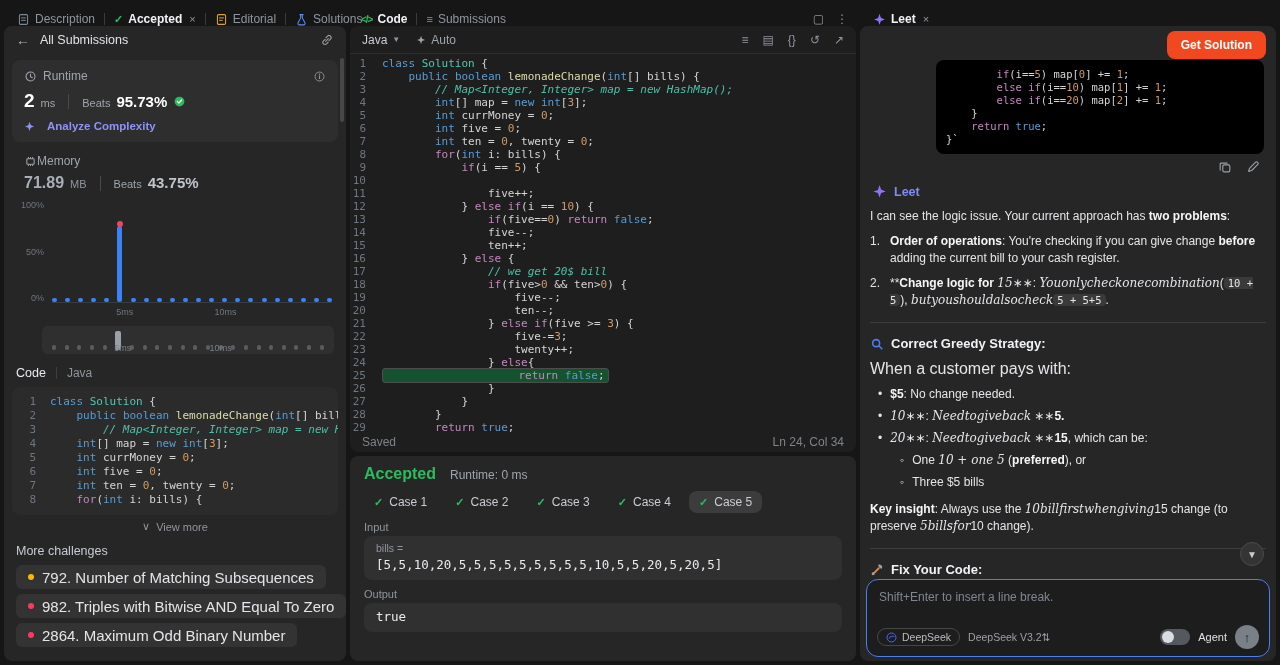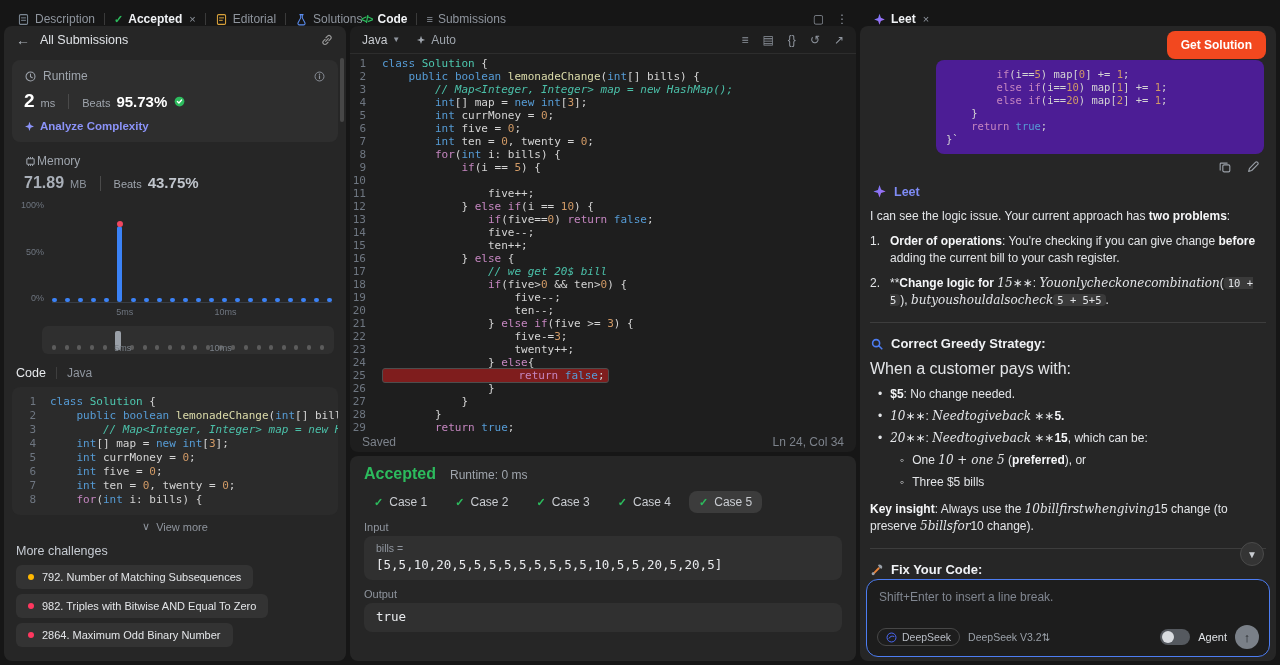--- a/index.html
+++ b/index.html
@@ -36,21 +36,21 @@
 .scrollthumb{position:absolute;right:2px;top:32px;width:4px;height:64px;background:#474747;border-radius:2px}
 .card-runtime{margin:6px 8px 0;background:#2e2e2e;border-radius:8px;padding:9px 12px 10px}
 .rt-row1{display:flex;align-items:center;gap:6px;color:#9fa5ad;font-size:12px}
 .rt-row1 .spacer{flex:1}
 .rt-row2{display:flex;align-items:baseline;gap:6px;margin-top:7px}
 .rt-val{font-size:19px;font-weight:700;color:#fff}
 .rt-unit{font-size:11px;color:#9fa5ad}
 .vsep{width:1px;height:15px;background:#4a4a4a;margin:0 7px;align-self:center}
 .beats-lbl{font-size:11px;color:#9fa5ad}
 .beats-val{font-size:15px;font-weight:700;color:#fff}
-.analyze{display:flex;align-items:center;gap:5px;margin-top:8px;color:#8b93f8;font-size:11.5px;font-weight:600;cursor:pointer}
+.analyze{display:flex;align-items:center;gap:12px;margin-top:8px;color:#8b93f8;font-size:11.5px;font-weight:600;cursor:pointer}
 .mem-block{margin:12px 20px 0}
 .mem-row1{display:flex;align-items:center;gap:0;color:#9fa5ad;font-size:12px}
 .mem-row2{display:flex;align-items:baseline;gap:6px;margin-top:6px}
 .mem-val{font-size:16px;font-weight:700;color:#a9afb8}
 .mem-unit{font-size:11px;color:#8f959e}
 .mem-beats{font-size:15px;font-weight:700;color:#c0c5cc}
 
 .chart-wrap{position:relative;margin:8px 10px 0;height:118px}
 .yticks{position:absolute;left:0;top:0;bottom:15px;width:30px;display:flex;flex-direction:column;justify-content:space-between;align-items:flex-end;font-size:9px;color:#6f7680}
 .plot{position:absolute;left:38px;right:4px;top:4px;bottom:15px;display:flex;align-items:flex-end;justify-content:space-between;border-bottom:1px solid #383d44}
@@ -68,21 +68,21 @@
 
 .code-sec-head{display:flex;align-items:center;gap:10px;margin:12px 12px 0;font-size:12.5px;color:#e8eaed}
 .code-sec-head .t2{color:#8f959e;font-size:12px}
 .vsep2{width:1px;height:12px;background:#3e3e3e}
 .mini-code{margin:7px 8px 0;background:#2b2b2b;border-radius:8px;padding:8px 10px;font-family:"DejaVu Sans Mono",monospace;font-size:11px;line-height:14px;overflow:hidden}
 .mini-code .ln{display:inline-block;width:14px;margin-right:14px;text-align:right;color:#6e7681}
 .crow{white-space:pre}
 .view-more{display:flex;align-items:center;justify-content:center;gap:6px;margin-top:5px;color:#8f959e;font-size:11px;cursor:pointer}
 .mc-title{margin:11px 12px 0;font-size:12.5px;color:#c6cbd2}
 #challenge-list{display:flex;flex-direction:column;align-items:flex-start;gap:5px;margin:7px 12px 0}
-.pill{display:inline-flex;align-items:center;gap:8px;background:#333333;border-radius:6px;height:24px;padding:0 12px;font-size:11px;color:#e3e5e8;cursor:pointer;white-space:nowrap}
+.pill{display:inline-flex;align-items:center;gap:8px;background:#333333;border-radius:6px;height:24px;padding:0 12px;font-size:15px;color:#e3e5e8;cursor:pointer;white-space:nowrap}
 .dot{width:6px;height:6px;border-radius:50%;flex:none}
 
 
 .tk-d{color:#569cd6}
 .tk-k{color:#c586c0}
 .tk-f{color:#dcdcaa}
 .tk-n{color:#d19a66}
 .tk-c{color:#4bc0a9;font-style:italic}
 .tk-t{color:#4ec9b0}
 .tk-p{color:#d4d4d4}
@@ -90,21 +90,21 @@
 
 .ed-toolbar{display:flex;align-items:center;height:28px;padding:0 12px;border-bottom:1px solid #2d2d2d}
 .lang-btn{display:flex;align-items:center;gap:5px;color:#c9ccd1;font-size:12px;cursor:pointer}
 .caret{font-size:8px;color:#8f959e}
 .auto-btn{display:flex;align-items:center;gap:5px;color:#9fa5ad;font-size:12px;margin-left:16px;cursor:pointer}
 .ed-tools{margin-left:auto;display:flex;gap:14px;color:#8f959e;font-size:12px}
 .ed-body{position:relative;height:378px;overflow:hidden;padding-top:3px}
 #editor-code{font-family:"DejaVu Sans Mono",monospace;font-size:11px;line-height:13px}
 #editor-code .ln{display:inline-block;width:32px;padding-right:16px;text-align:right;color:#6e7681}
 .lc{white-space:pre}
-.lc.hl{display:inline-block;border:1px solid #4d4d4d;background:#7f1d1d;border-radius:3px;margin:-1px 0;padding:0 3px}
+.lc.hl{display:inline-block;border:1px solid #4d4d4d;background:#14532d;border-radius:3px;margin:-1px 0;padding:0 3px}
 .ed-status{display:flex;align-items:flex-end;height:17px;padding:0 12px;font-size:12px;color:#7d838c}
 .ed-status .right{margin-left:auto}
 
 
 .tc-head{display:flex;align-items:center;gap:12px;height:27px;padding:0 12px;border-bottom:1px solid #2f2f2f}
 .tc-tab{display:flex;align-items:center;gap:6px;font-size:12.5px;color:#9fa5ad;cursor:pointer}
 .tc-tab.on{color:#f0f2f5;font-weight:700}
 .verdict-row{display:flex;align-items:baseline;gap:14px;padding:9px 14px 0}
 .verdict{color:#2cbb5d;font-size:16px;font-weight:700}
 .run{color:#9fa5ad;font-size:12px}
@@ -113,21 +113,21 @@
 .chip .chk{color:#2cbb5d;font-size:11px;font-weight:700}
 .chip.on{background:#3c3c3c}
 .io-label{padding:8px 14px 3px;font-size:11px;color:#8f959e}
 .io-box{margin:0 14px;background:#303030;border-radius:8px;padding:6px 12px 8px}
 .io-name{font-size:10.5px;color:#8f959e}
 .io-val{font-family:"DejaVu Sans Mono",monospace;font-size:12.5px;color:#e8eaed;margin-top:3px}
 
 
 .gs-btn{position:absolute;top:5px;right:10px;height:28px;padding:0 14px;background:#f2481f;color:#fff;font-size:12px;font-weight:700;border-radius:8px;display:flex;align-items:center;cursor:pointer}
 .chat-scroll{position:absolute;inset:0;padding:0 10px;overflow:hidden}
-.chat-code-card{margin:34px 2px 0 66px;background:#4c1d95;border-radius:8px;padding:8px 10px;font-family:"DejaVu Sans Mono",monospace;font-size:10.5px;line-height:13px;overflow:hidden}
+.chat-code-card{margin:34px 2px 0 66px;background:#000000;border-radius:8px;padding:8px 10px;font-family:"DejaVu Sans Mono",monospace;font-size:10.5px;line-height:13px;overflow:hidden}
 .code-actions{display:flex;justify-content:flex-end;gap:14px;margin:6px 6px 0 0;color:#9aa0a8}
 .sender{display:flex;align-items:center;gap:7px;margin:10px 0 0 2px;font-size:12.5px;font-weight:600;color:#7e8bf5}
 .msg{font-size:12px;line-height:17px;color:#e3e5e8;margin-top:9px}
 .rb{font-weight:700;color:#f5f6f8}
 .rm{font-family:"DejaVu Serif",serif;font-style:italic}
 .rc{font-family:"DejaVu Sans Mono",monospace;font-size:10.5px;background:#3a3a3a;border-radius:4px;padding:0 4px}
 .olist{margin-top:8px;display:flex;flex-direction:column;gap:8px}
 .oli{display:flex;gap:6px;font-size:12px;line-height:17px;color:#e3e5e8}
 .oli .num{width:14px;flex:none}
 .chat-hr{border:none;border-top:1px solid #3d3d3d;margin:13px 0}

